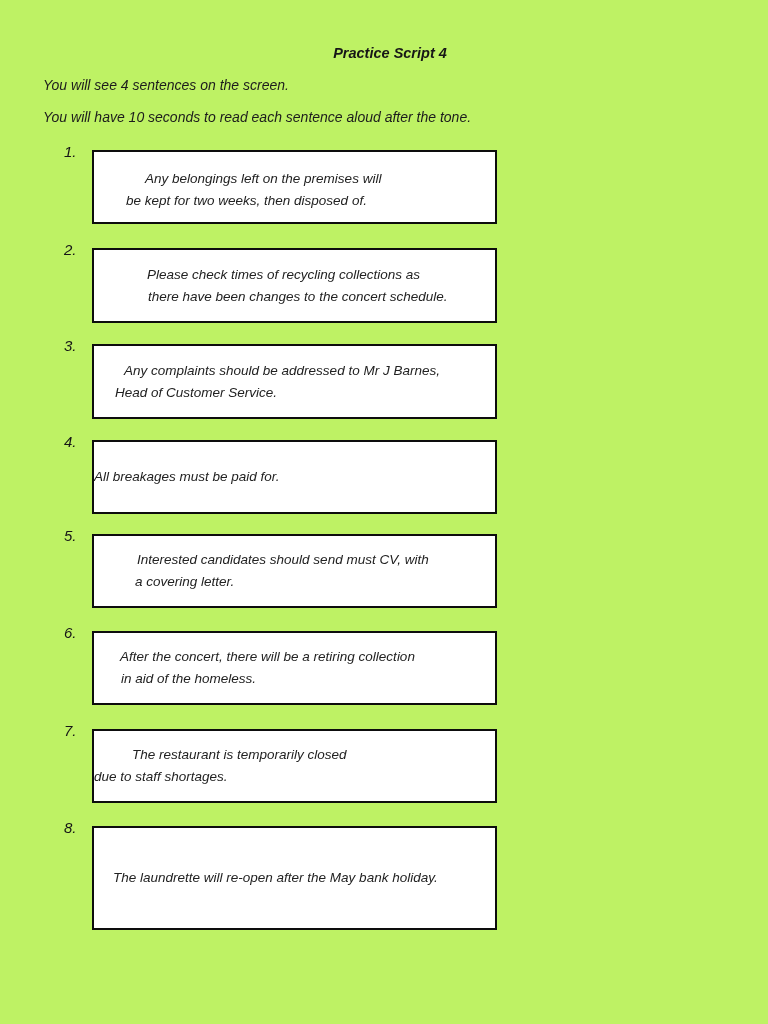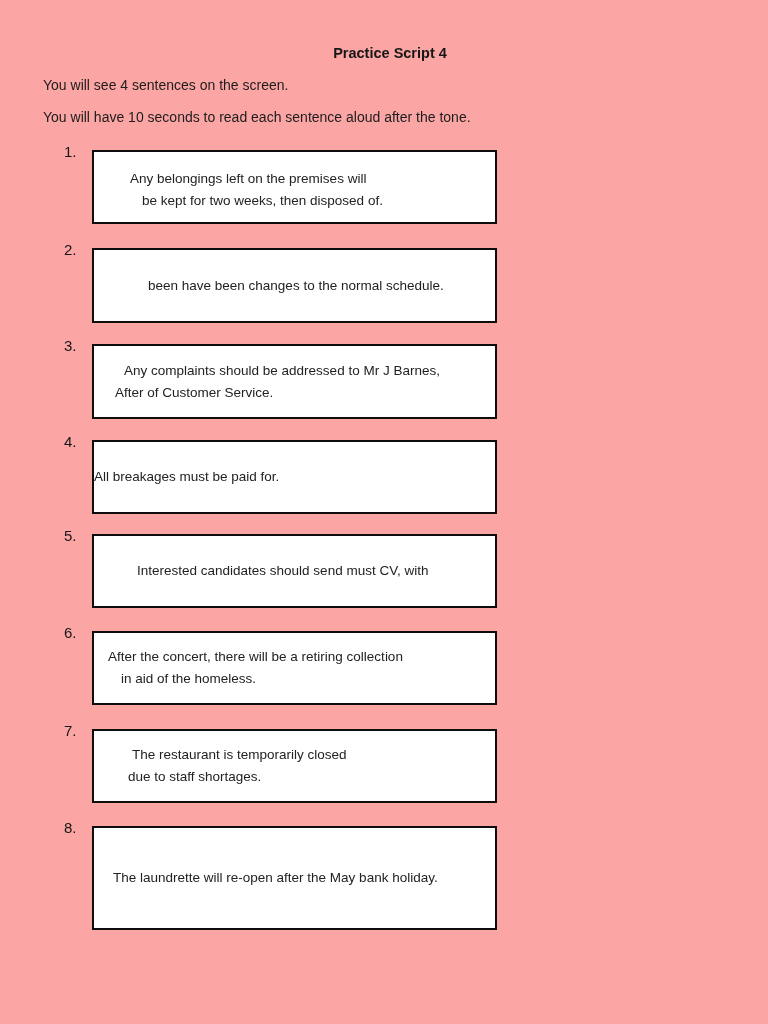--- a/index.html
+++ b/index.html
@@ -1,23 +1,24 @@
 <!DOCTYPE html>
 <html><head>
 <meta charset="utf-8">
 <style>
   html, body { margin: 0; padding: 0; background: #ffffff; }
   #page {
     position: relative;
     width: 768px;
     height: 1024px;
-    background: #fca5a5;
+    background: #bef264;
     font-family: "Liberation Sans", sans-serif;
     color: #1c1c1c;
     overflow: hidden;
+    font-style: italic;
   }
   .title {
     position: absolute;
     top: 42px;
     left: 0;
     width: 768px;
     padding-left: 12px;
     box-sizing: border-box;
     text-align: center;
     font-size: 14.5px;
@@ -58,27 +59,27 @@
     justify-content: center;
   }
   .line {
     font-size: 13.5px;
     line-height: 22px;
     color: #222222;
     white-space: nowrap;
   }
   .line:empty { display: none; }
   
-  .b1 .l1 { padding-left: 36px; margin-top: 6px; }  .b1 .l2 { padding-left: 48px; }
+  .b1 .l1 { padding-left: 51px; margin-top: 6px; }  .b1 .l2 { padding-left: 32px; }
   .b2 .l1 { padding-left: 53px; }  .b2 .l2 { padding-left: 54px; }
   .b3 .l1 { padding-left: 30px; }  .b3 .l2 { padding-left: 21px; }
   .b4 .line { text-align: left; }
   .b5 .l1 { padding-left: 43px; }  .b5 .l2 { padding-left: 41px; }
-  .b6 .l1 { padding-left: 14px; }  .b6 .l2 { padding-left: 27px; }
-  .b7 .l1 { padding-left: 38px; }  .b7 .l2 { padding-left: 34px; }
+  .b6 .l1 { padding-left: 26px; }  .b6 .l2 { padding-left: 27px; }
+  .b7 .l1 { padding-left: 38px; }  .b7 .l2 { }
   .b8 .l1 { padding-left: 19px; }
   .b8 { height: 104px; }
   .b2x { height: 75px; }
 </style>
 </head>
 <body>
 
 <div id="page">
 
   <div class="title">Practice Script 4</div>
@@ -90,44 +91,46 @@
     <span class="num">1.</span>
     <div class="box b1">
       <div class="line l1">Any belongings left on the premises will</div>
       <div class="line l2">be kept for two weeks, then disposed of.</div>
     </div>
   </div>
 
   <div class="item" style="top:248px">
     <span class="num">2.</span>
     <div class="box b2 b2x">
-      <div class="line l2">been have been changes to the normal schedule.</div>
+      <div class="line l1">Please check times of recycling collections as</div>
+      <div class="line l2">there have been changes to the concert schedule.</div>
     </div>
   </div>
 
   <div class="item" style="top:344px">
     <span class="num">3.</span>
     <div class="box b3 b2x">
       <div class="line l1">Any complaints should be addressed to Mr J Barnes,</div>
-      <div class="line l2">After of Customer Service.</div>
+      <div class="line l2">Head of Customer Service.</div>
     </div>
   </div>
 
   <div class="item" style="top:440px">
     <span class="num">4.</span>
     <div class="box b4">
       <div class="line l1">All breakages must be paid for.</div>
 
     </div>
   </div>
 
   <div class="item" style="top:534px">
     <span class="num">5.</span>
     <div class="box b5">
       <div class="line l1">Interested candidates should send must CV, with</div>
+      <div class="line l2">a covering letter.</div>
     </div>
   </div>
 
   <div class="item" style="top:631px">
     <span class="num">6.</span>
     <div class="box b6">
       <div class="line l1">After the concert, there will be a retiring collection</div>
       <div class="line l2">in aid of the homeless.</div>
     </div>
   </div>

